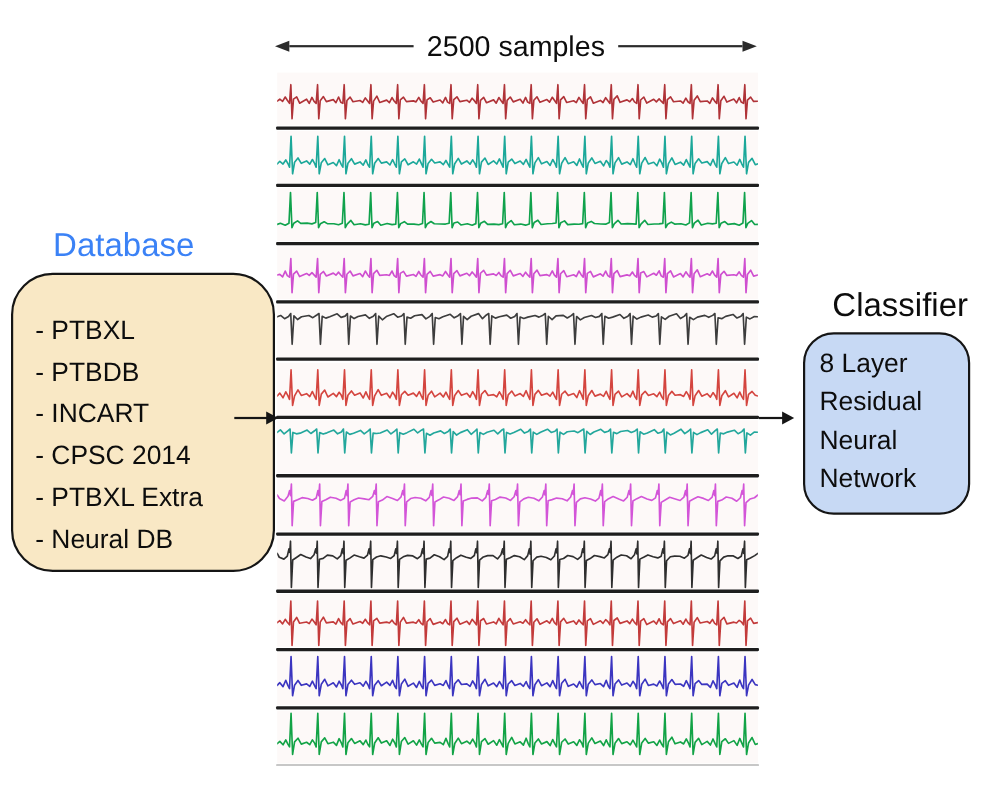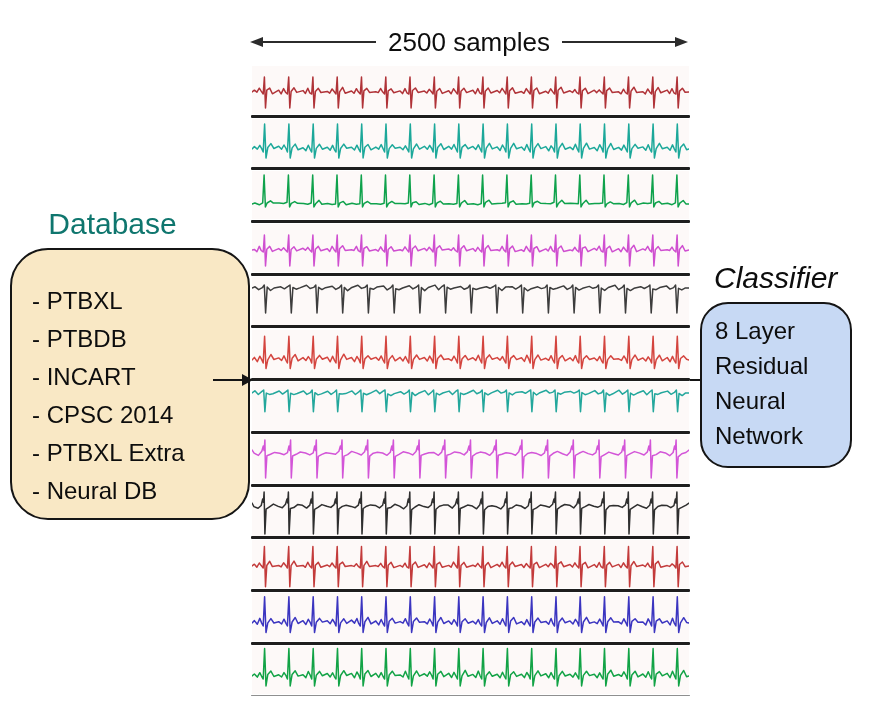--- a/index.html
+++ b/index.html
@@ -3,36 +3,36 @@
 <meta charset="utf-8">
 <style>
   html,body{margin:0;padding:0;background:#ffffff;}
   .canvas{
     position:relative;width:896px;height:723px;background:#ffffff;overflow:hidden;
     font-family:"Liberation Sans", sans-serif;color:#0d0d0d;
   }
   
   .db-title{
     position:absolute;left:10px;top:207px;width:205px;text-align:center;
-    font-size:30px;line-height:34px;color:#0f766e;
+    font-size:30px;line-height:34px;color:#3b82f6;
   }
   .db-box{
     position:absolute;left:10px;top:248px;width:199px;height:268px;
     border:2px solid #151515;border-radius:38px;background:#f9e8c5;
     box-sizing:content-box;
   }
   .db-list{position:absolute;left:20px;top:32px;right:6px;}
   .db-item{font-size:24px;line-height:38px;white-space:nowrap;}
   
   .clf-title{
-    position:absolute;left:714px;top:261px;width:166px;text-align:left;
-    font-size:30px;line-height:34px;font-style:italic;
+    position:absolute;left:714px;top:261px;width:166px;text-align:right;
+    font-size:30px;line-height:34px;
   }
   .clf-box{
-    position:absolute;left:700px;top:302px;width:148px;height:162px;
+    position:absolute;left:730px;top:302px;width:148px;height:162px;
     border:2px solid #151515;border-radius:28px;background:#c7d9f4;
   }
   .clf-label{
     position:absolute;left:13px;top:9px;right:8px;
     font-size:24px;line-height:35px;
   }
   
   .top-arrow{
     position:absolute;left:250px;top:27px;width:438px;height:30px;
     display:flex;align-items:center;

